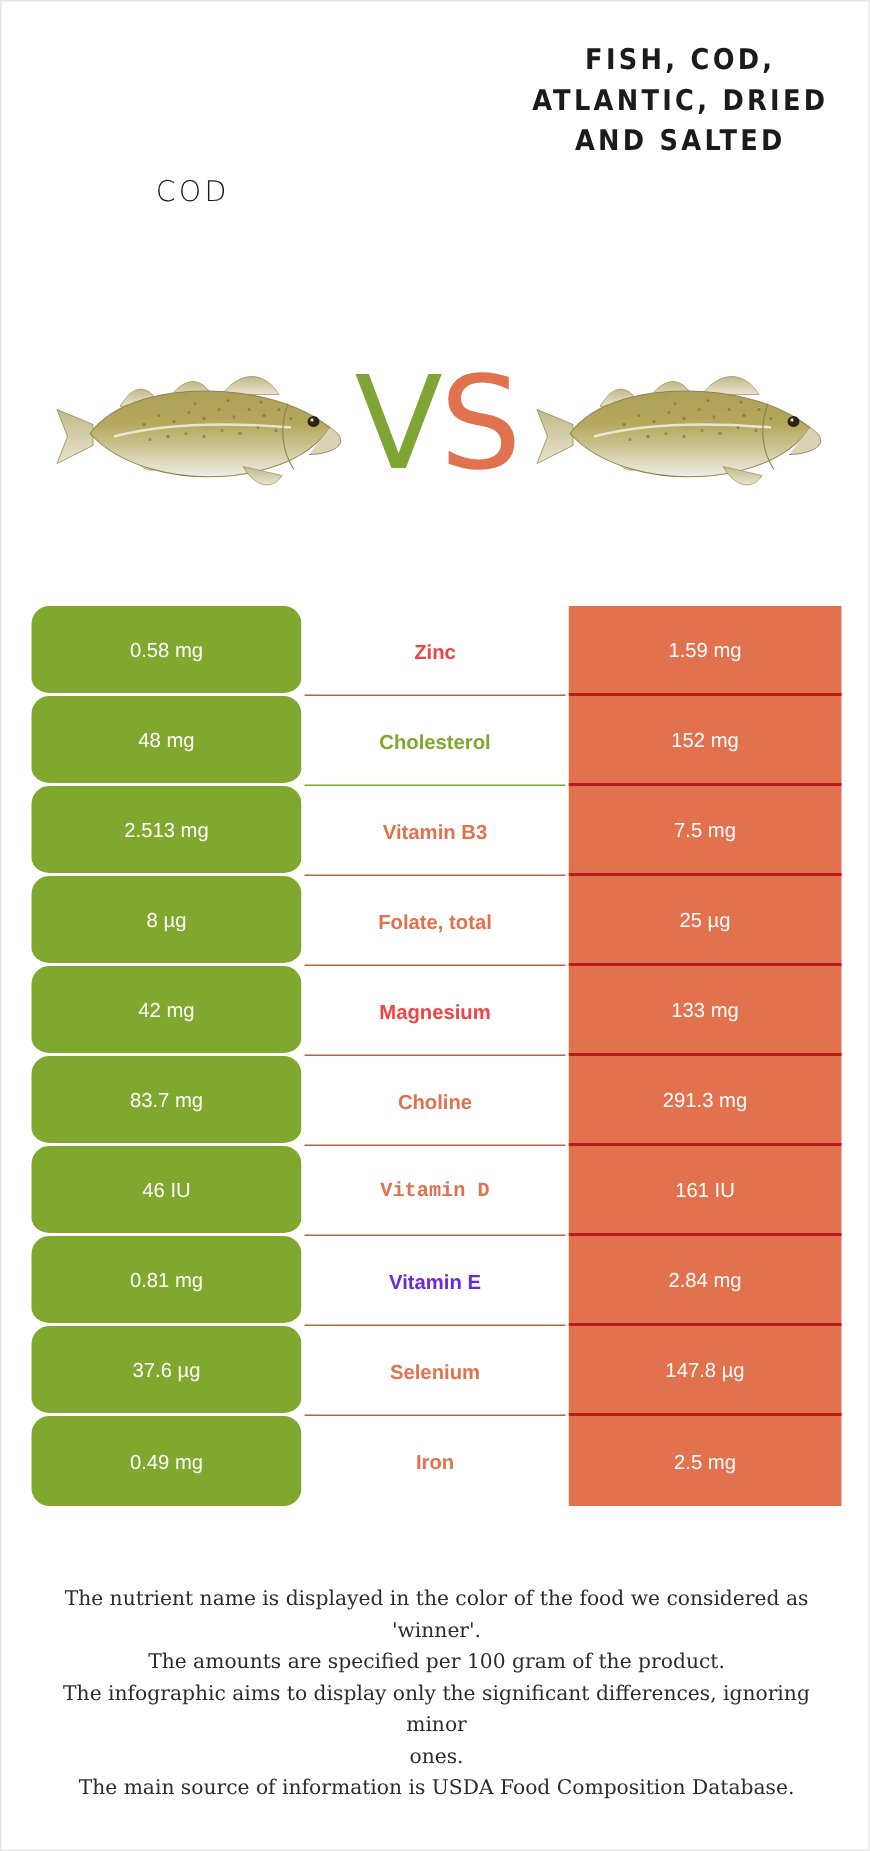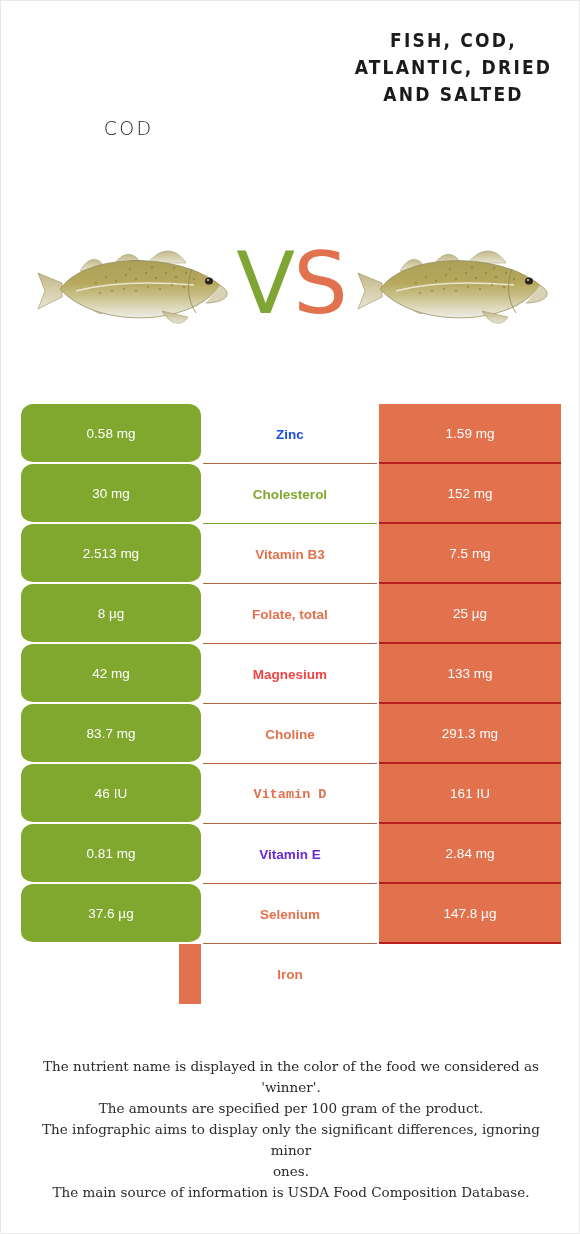--- a/index.html
+++ b/index.html
@@ -240,25 +240,25 @@
       </svg>
     </div>
 
     <div class="vs"><span class="v">V</span><span class="s">S</span></div>
   </div>
 
   <div class="table" id="nutrient-table">
       <div class="row">
         <div class="cell cell-left">0.58 mg</div>
         <div class="cell cell-right">1.59 mg</div>
-        <div class="cell-mid" style="color: #1d4ed8;">Zinc</div>
-        <div class="mid-divider" style="background: rgb(181, 101, 63);"></div>
-      </div>
-      <div class="row">
-        <div class="cell cell-left">30 mg</div>
+        <div class="cell-mid" style="color: #ef4444;">Zinc</div>
+        <div class="mid-divider" style="background: rgb(181, 101, 63);"></div>
+      </div>
+      <div class="row">
+        <div class="cell cell-left">48 mg</div>
         <div class="cell cell-right">152 mg</div>
         <div class="cell-mid" style="color: rgb(128, 168, 46);">Cholesterol</div>
         <div class="mid-divider" style="background: rgb(128, 168, 46);"></div>
       </div>
       <div class="row">
         <div class="cell cell-left">2.513 mg</div>
         <div class="cell cell-right">7.5 mg</div>
         <div class="cell-mid" style="color: rgb(226, 113, 78);">Vitamin B3</div>
         <div class="mid-divider" style="background: rgb(181, 101, 63);"></div>
       </div>
@@ -292,20 +292,21 @@
         <div class="cell-mid" style="color: #6d28d9;">Vitamin E</div>
         <div class="mid-divider" style="background: rgb(181, 101, 63);"></div>
       </div>
       <div class="row">
         <div class="cell cell-left">37.6 µg</div>
         <div class="cell cell-right">147.8 µg</div>
         <div class="cell-mid" style="color: rgb(226, 113, 78);">Selenium</div>
         <div class="mid-divider" style="background: rgb(181, 101, 63);"></div>
       </div>
       <div class="row">
+        <div class="cell cell-left">0.49 mg</div>
         <div class="cell cell-right">2.5 mg</div>
         <div class="cell-mid" style="color: rgb(226, 113, 78);">Iron</div>
       </div>
     </div>
 
   <div class="footer">
     <div>The nutrient name is displayed in the color of the food we considered as</div>
     <div>'winner'.</div>
     <div>The amounts are specified per 100 gram of the product.</div>
     <div>The infographic aims to display only the significant differences, ignoring minor</div>

